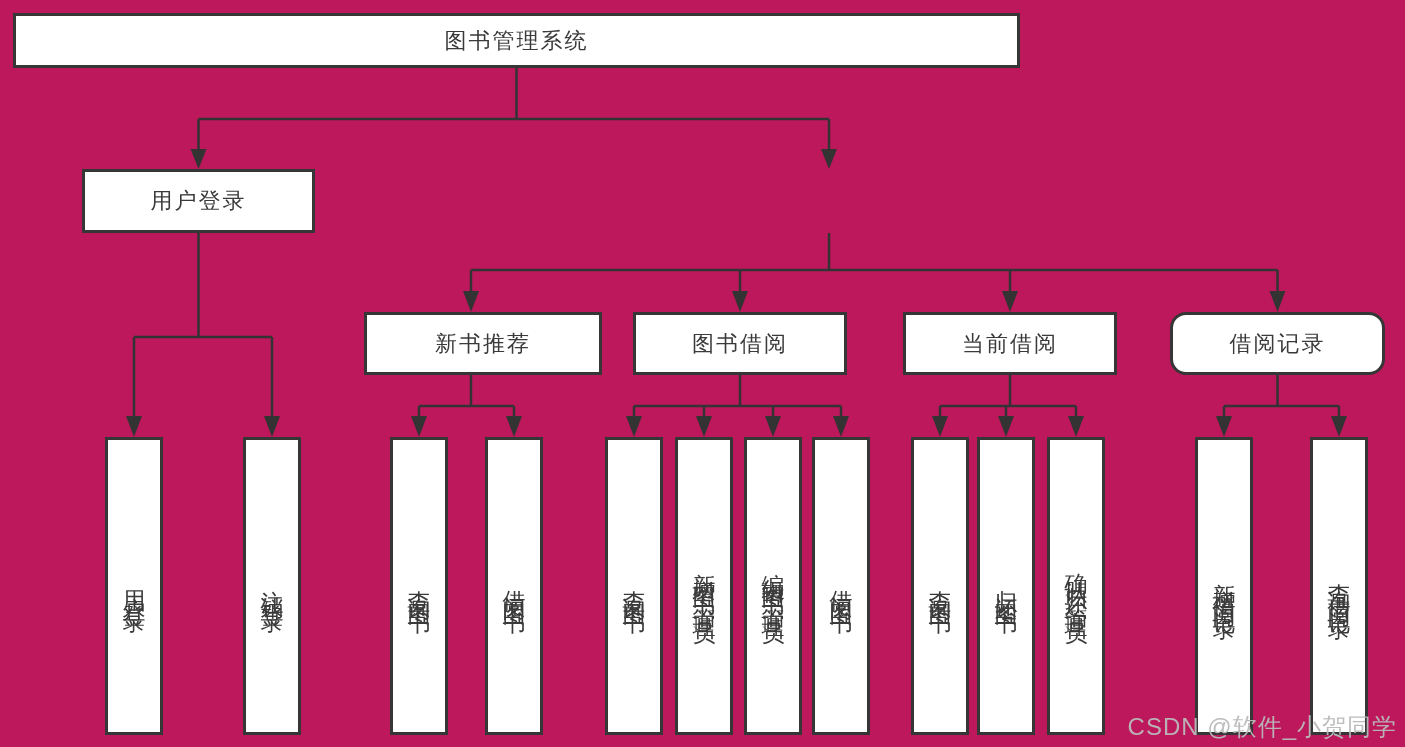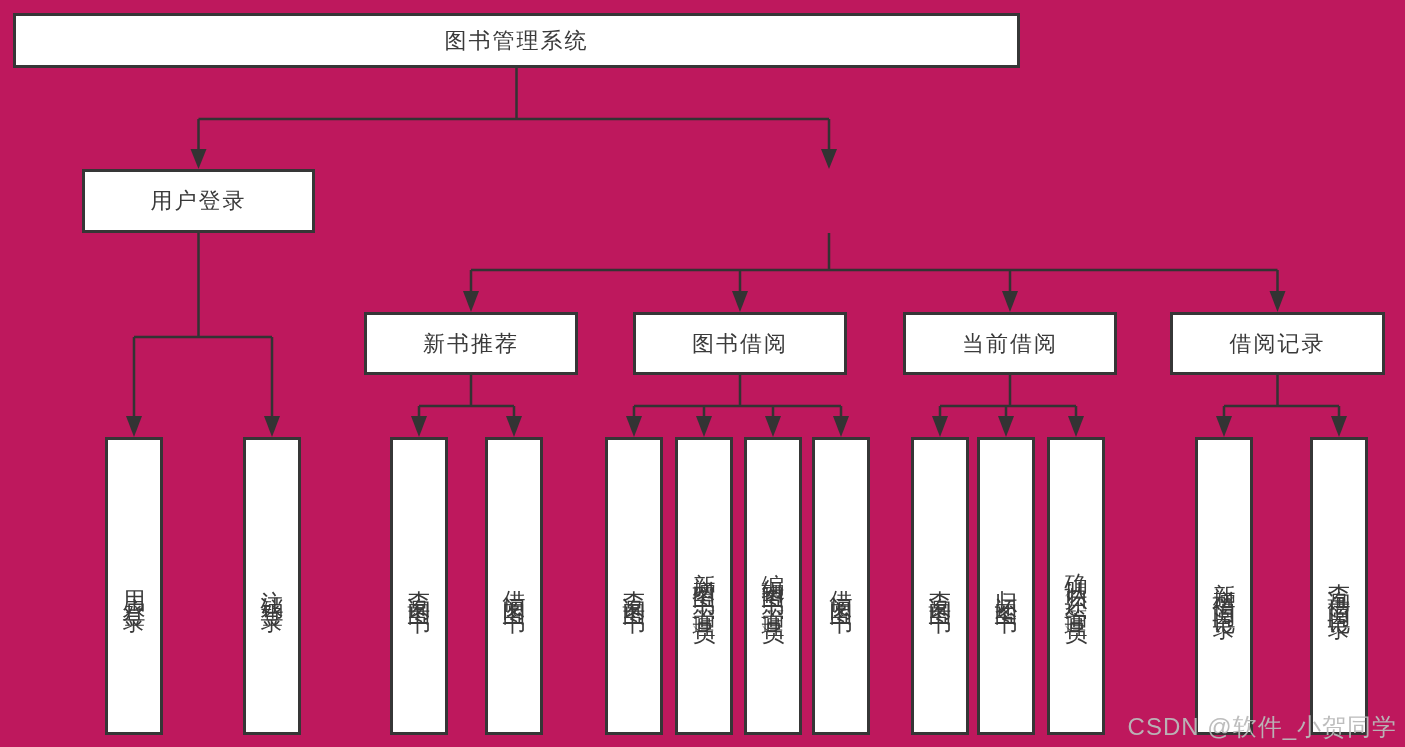--- a/index.html
+++ b/index.html
@@ -97,30 +97,30 @@
   </svg>
 
   <div class="box" style="left:13px; top:13px; width:1007px; height:55px;">
     <span class="hlabel">图书管理系统</span>
   </div>
 
   <div class="box" style="left:82px; top:169px; width:233px; height:64px;">
     <span class="hlabel">用户登录</span>
   </div>
 
-  <div class="box" style="left:364px; top:312px; width:214px; height:63px;">
+  <div class="box" style="left:364px; top:312px; width:238px; height:63px;">
     <span class="hlabel">新书推荐</span>
   </div>
   <div class="box" style="left:903px; top:312px; width:214px; height:63px;">
     <span class="hlabel">当前借阅</span>
   </div>
   <div class="box" style="left:633px; top:312px; width:214px; height:63px;">
     <span class="hlabel">图书借阅</span>
   </div>
-  <div class="box" style="left:1170px; top:312px; width:215px; height:63px;">
+  <div class="box" style="left:1170px; top:312px; width:215px; height:63px;border-radius:16px;">
     <span class="hlabel">借阅记录</span>
   </div>
 
   <div class="box" style="left:105px; top:437px; width:58px; height:298px;">
     <span class="vtext">用户登录</span>
   </div>
   <div class="box" style="left:243px; top:437px; width:58px; height:298px;">
     <span class="vtext">注销登录</span>
   </div>
 

